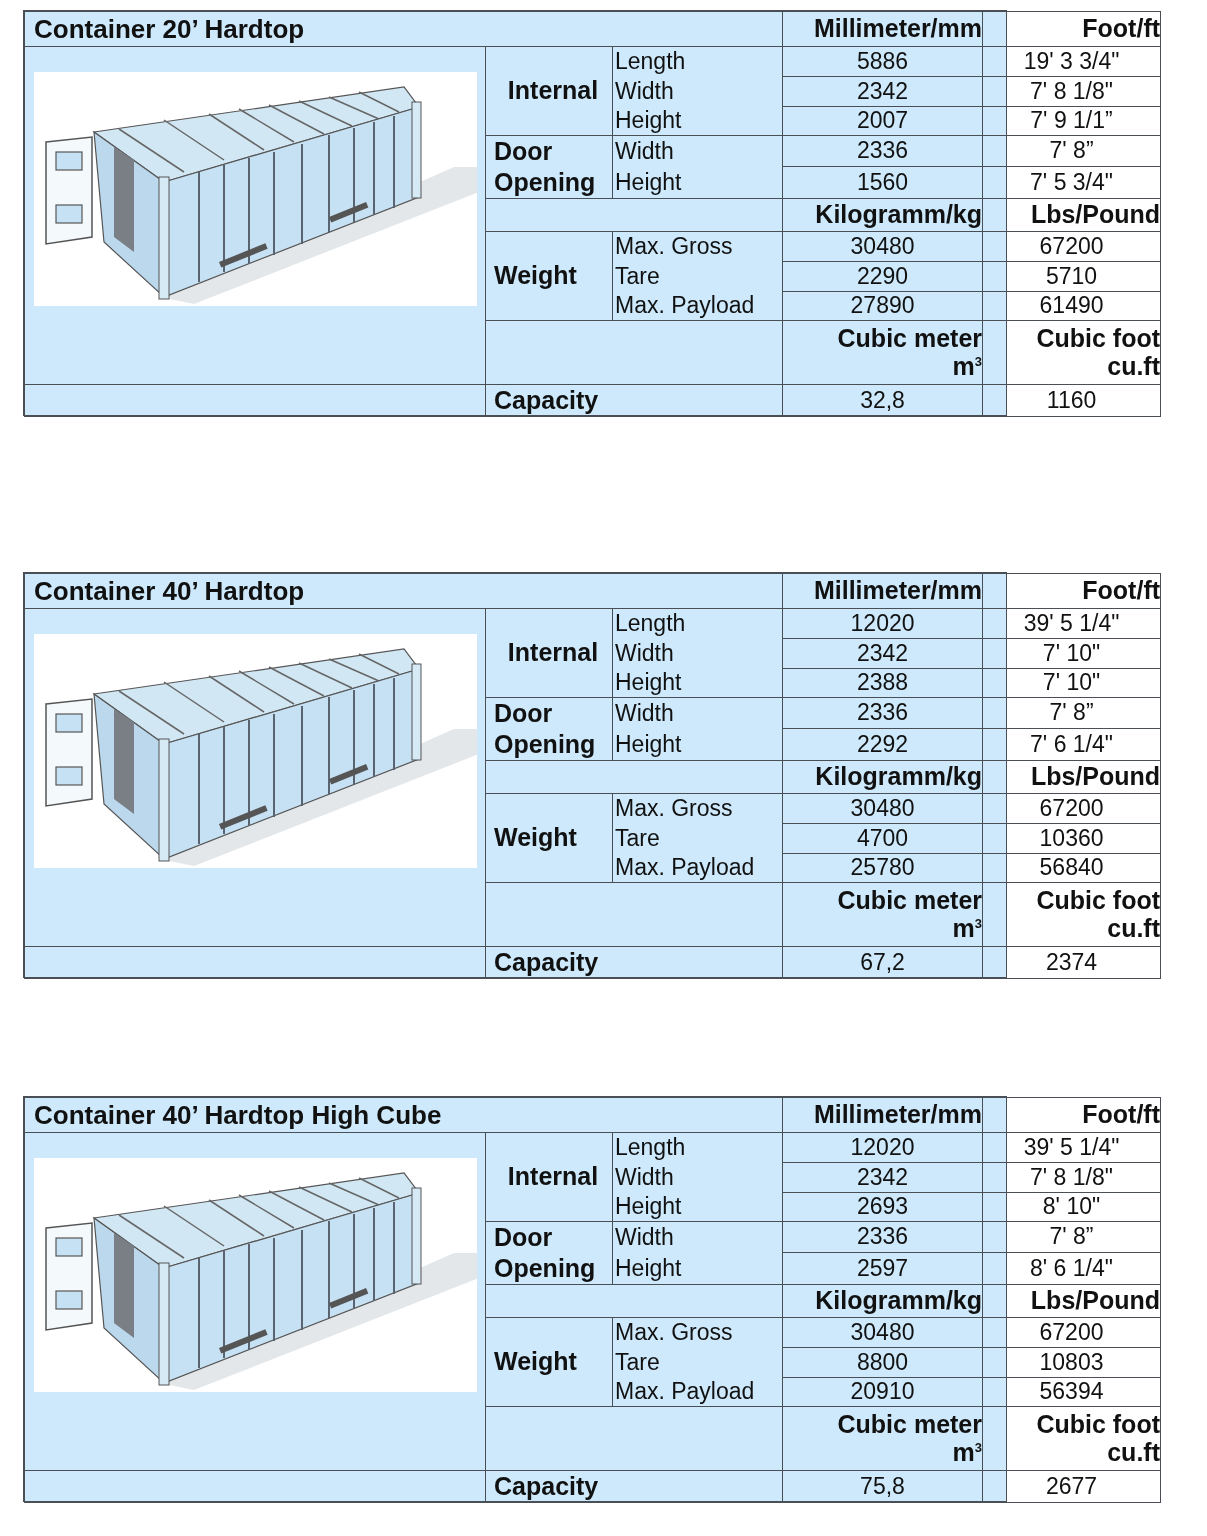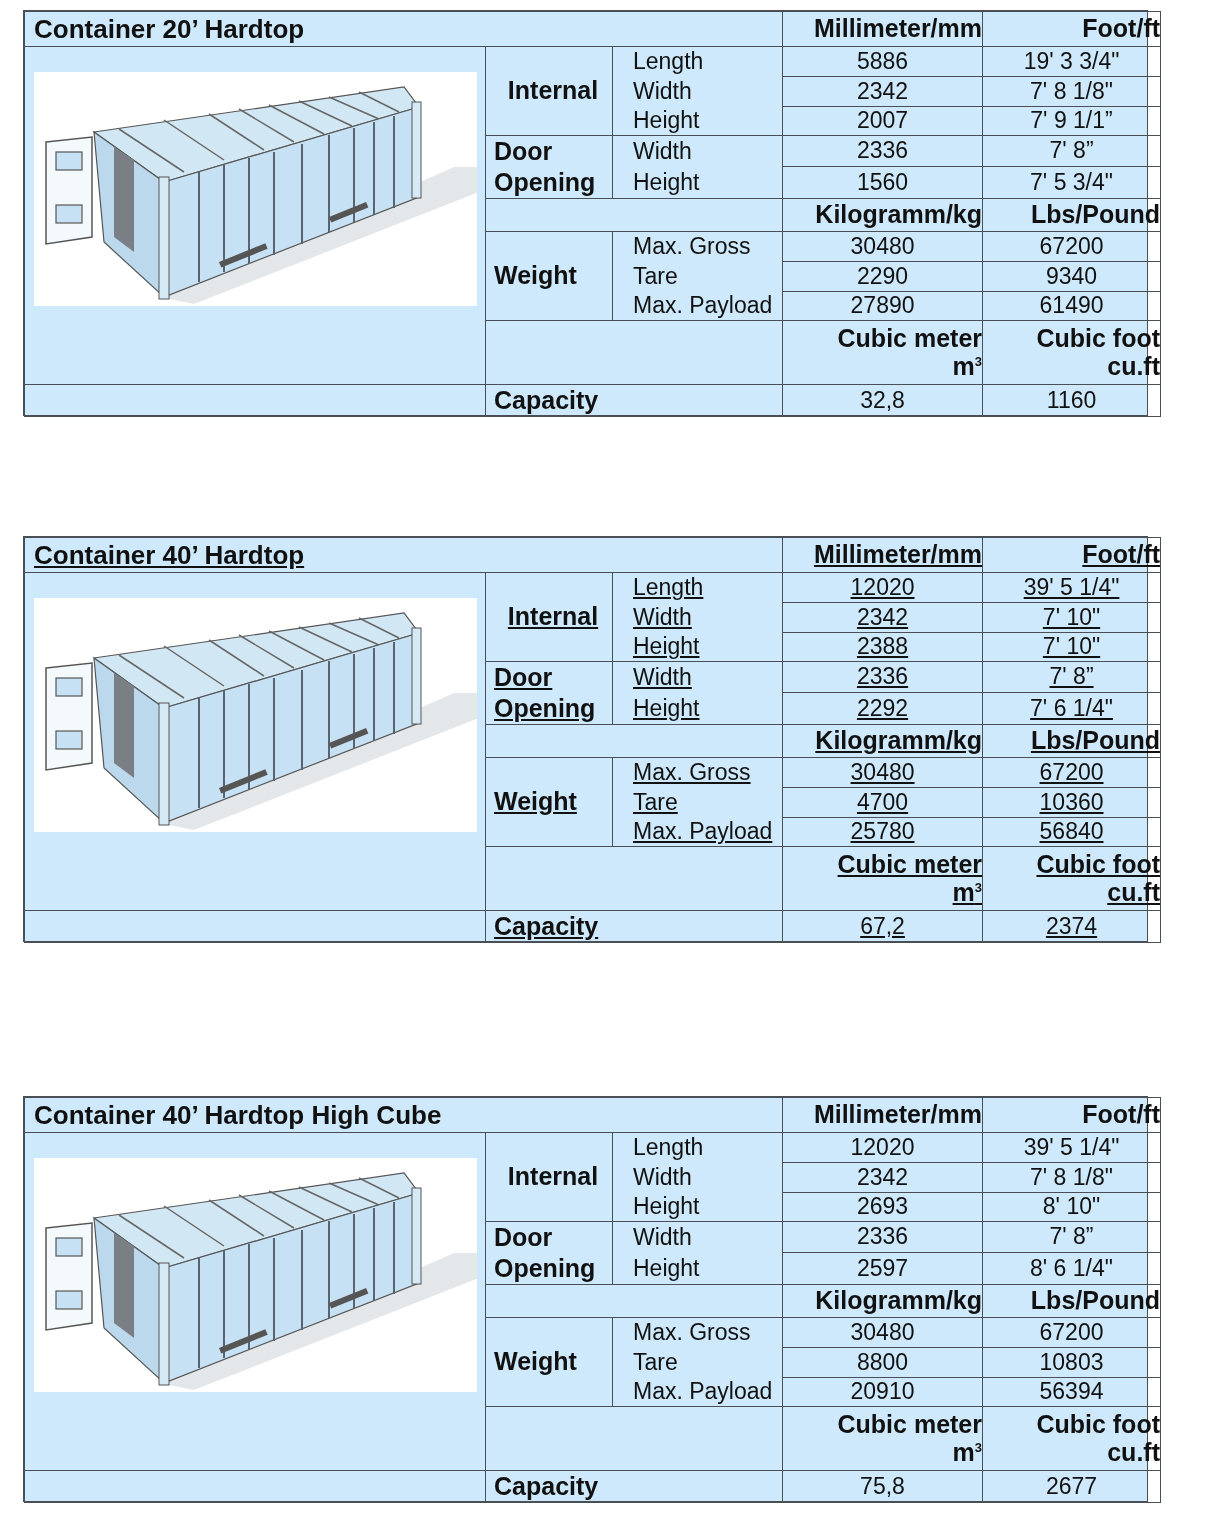--- a/index.html
+++ b/index.html
@@ -1,25 +1,25 @@
 <!DOCTYPE html>
 <html><head>
 <meta charset="utf-8">
 <style>
   html, body { margin: 0; padding: 0; background: #ffffff; }
   body { width: 1207px; height: 1536px; position: relative; overflow: hidden;
          font-family: "Liberation Sans", sans-serif; color: #111; }
-  .spec { position: absolute; left: 23px; width: 1125px; height: 406px;
+  .spec { position: absolute; left: 23px; width: 984px; height: 406px;
           background: #cde9fb; border: 1.5px solid #4a4f55; box-sizing: border-box; }
   .spec table { border-collapse: collapse; width: 100%; height: 100%; table-layout: fixed; }
   .spec td { border: 1.5px solid #4a4f55; padding: 0; font-size: 23px; line-height: 1.1; vertical-align: middle; }
   .spec td.title { font-weight: bold; font-size: 26px; padding-left: 9px; text-align: left; border-right: 1.5px solid #4a4f55; }
   .spec td.hdr { font-weight: bold; font-size: 25px; text-align: right; }
   .spec td.grp { font-weight: bold; font-size: 25px; padding-left: 8px; text-align: left; }
-  .spec td.sub { padding-left: 20px; text-align: left; }
+  .spec td.sub { padding-left: 2px; text-align: left; }
   .spec td.val { text-align: center; }
   .spec td.imgcell { vertical-align: top; position: relative; }
   .spec td.inner-nohb { border-bottom: none; text-align: center; }
   .photo { position: absolute; left: 9px; top: 25px; width: 443px; height: 234px; background: #ffffff; }
   .photo svg { width: 100%; height: 100%; display: block; }
   sup { font-size: 13px; vertical-align: super; line-height: 0; }
   .twoline { display: block; }
 </style>
 </head>
 <body>
@@ -125,21 +125,21 @@
       </tr>
       <tr style="height:30px">
         <td class="grp" rowspan="3">Weight</td>
         <td class="sub" style="border-bottom:none">Max. Gross</td>
         <td class="val">30480</td>
         <td class="val">67200</td>
       </tr>
       <tr style="height:30px">
         <td class="sub" style="border-top:none;border-bottom:none">Tare</td>
         <td class="val">2290</td>
-        <td class="val">9340</td>
+        <td class="val">5710</td>
       </tr>
       <tr style="height:29px">
         <td class="sub" style="border-top:none">Max. Payload</td>
         <td class="val">27890</td>
         <td class="val">61490</td>
       </tr>
       <tr style="height:64px">
         <td colspan="2" style="border-bottom:none"></td>
         <td class="hdr">
           <span class="twoline">Cubic meter</span>
@@ -153,21 +153,21 @@
       <tr style="height:32px">
         <td style="border-right:1.5px solid #4a4f55;border-top:none"></td>
         <td class="grp" colspan="2">Capacity</td>
         <td class="val">32,8</td>
         <td class="val">1160</td>
       </tr>
     </tbody>
       </table>
   </div>
 
-  <div class="spec" style="top: 536px; text-decoration: underline;">
+  <div class="spec" style="top: 572px;">
     <table>
       <colgroup>
         <col style="width:461px">
           <col style="width:127px">
           <col style="width:170px">
           <col style="width:200px">
           <col style="width:178px">
       </colgroup>
       <tbody>
           <tr style="height:35px">

